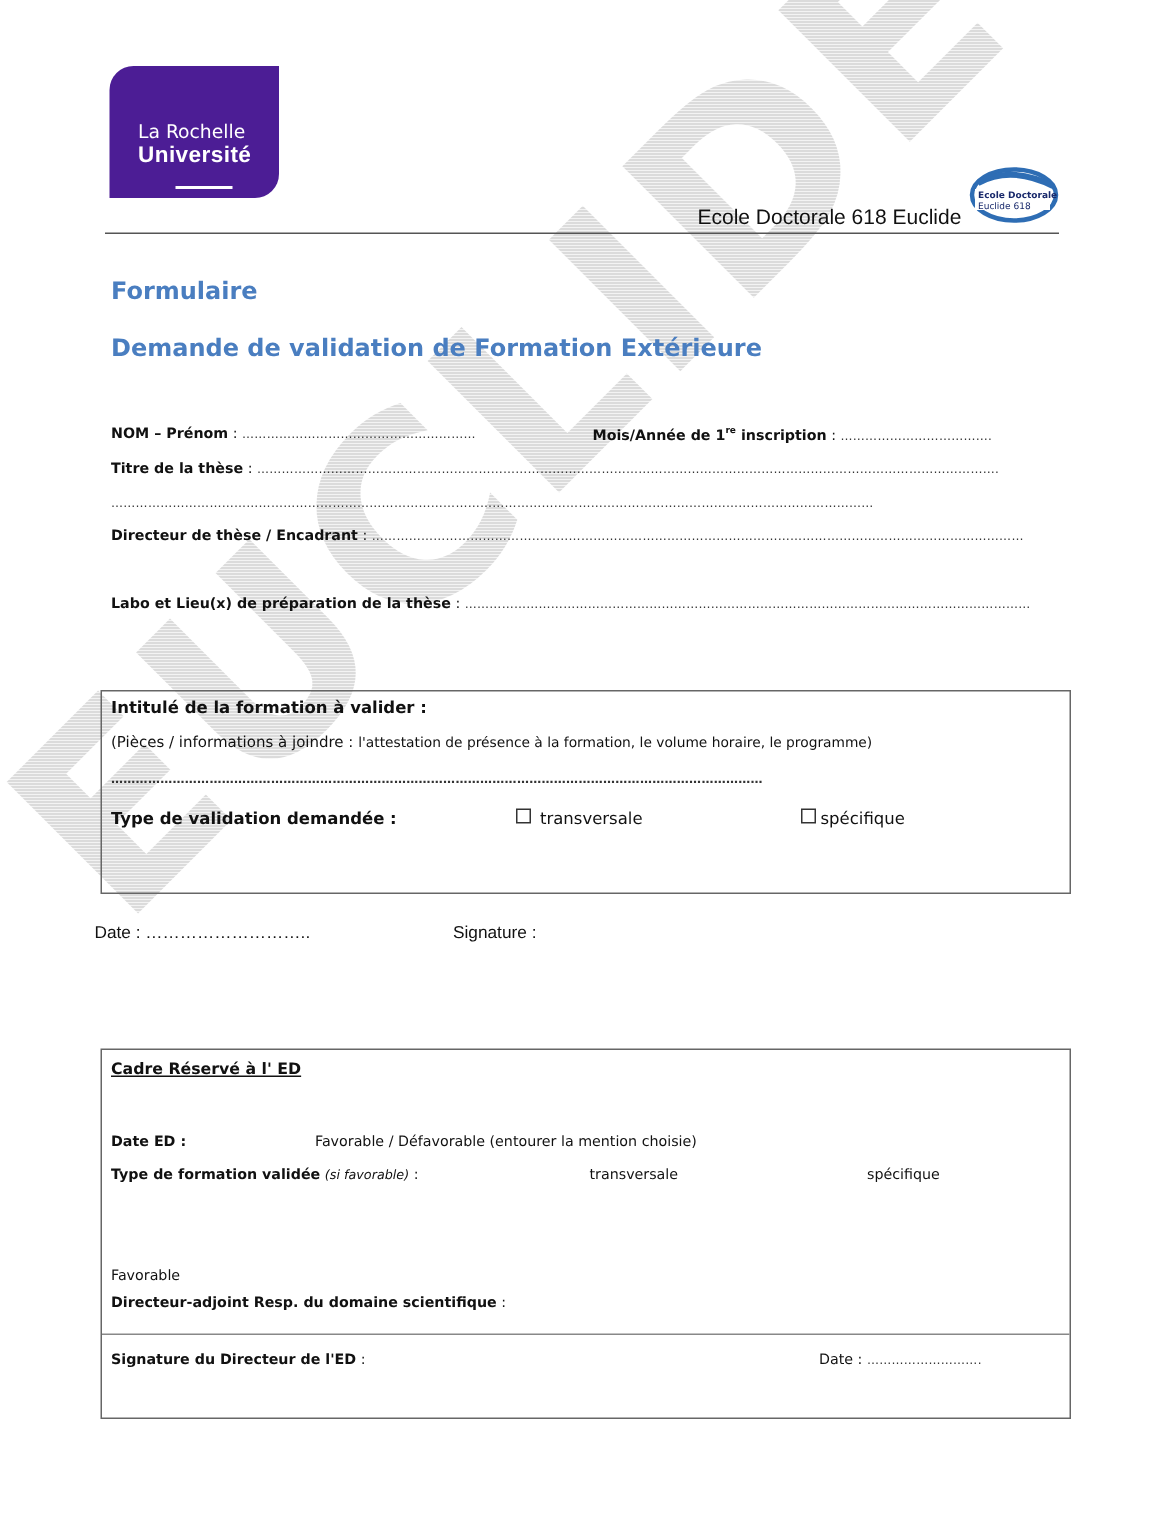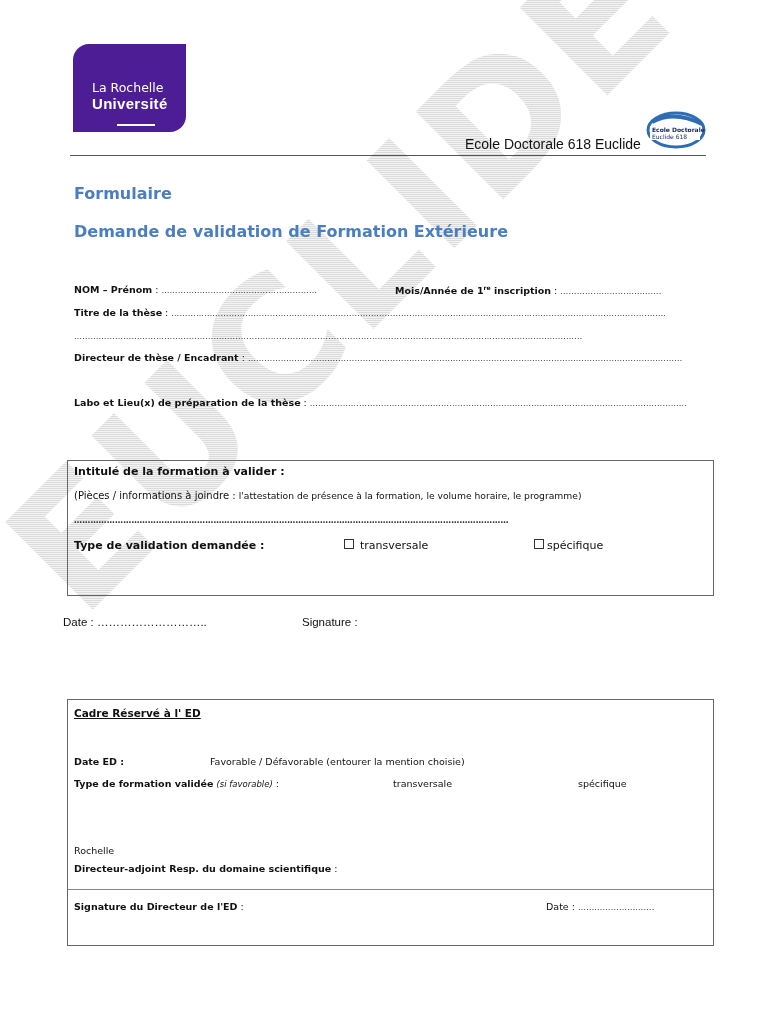--- a/index.html
+++ b/index.html
@@ -126,21 +126,21 @@
 
 <div class="abs field" style="left:74px; top:778px;">
   <b>Type de formation validée</b> <i style="font-size:8.5px">(si favorable)</i><span> :</span>
 </div>
 <div class="abs field" style="left:393px; top:778px;">transversale</div>
 <div class="abs field" style="left:578px; top:778px;">spécifique</div>
 
 <div class="abs field" style="left:74px; top:823px;margin-top:40px;">
   <b>Directeur-adjoint Resp. du domaine scientifique</b><span> :</span>
 </div>
-<div class="abs field" style="left:74px; top:845px;">Rochelle</div>
+<div class="abs field" style="left:74px; top:845px;">Favorable</div>
 
 <div class="abs box2-sep"></div>
 
 <div class="abs field" style="left:74px; top:901px;">
   <b>Signature du Directeur de l'ED</b><span> :</span>
 </div>
 <div class="abs field" style="left:546px; top:901px;text-align:center;">
   <span>Date : </span><span class="dots">……………………….</span>
 </div>
 

